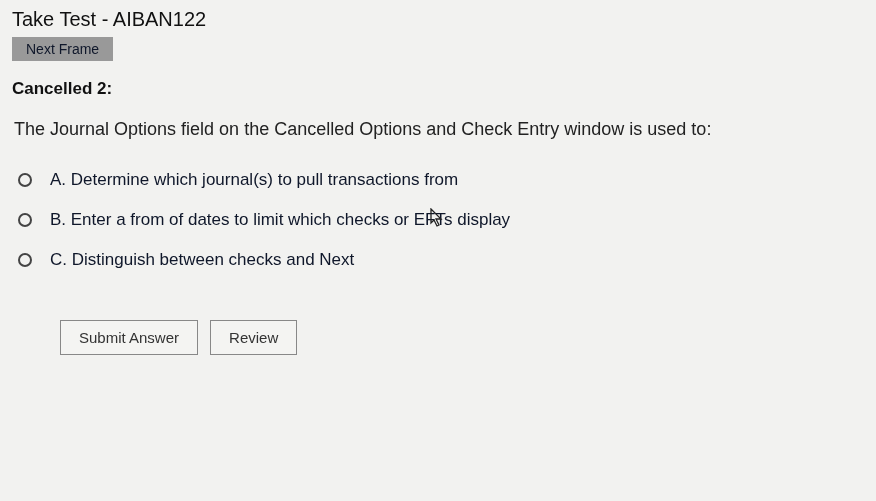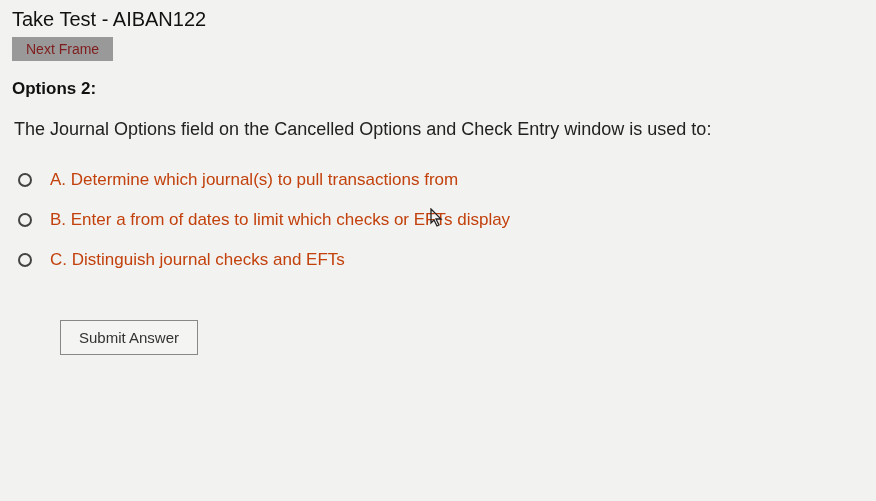--- a/index.html
+++ b/index.html
@@ -17,21 +17,21 @@
     }
     .page-title {
       font-size: 20px;
       font-weight: normal;
       color: #111;
       padding: 8px 12px 6px 12px;
     }
     .next-frame-btn {
       display: inline-block;
       background: #999;
-      color: #7f1d1d;
+      color: #0f172a;
       font-size: 14px;
       padding: 4px 14px;
       margin-left: 12px;
       border: none;
       cursor: pointer;
       font-family: inherit;
     }
     .question-label {
       font-size: 17px;
       font-weight: bold;
@@ -45,21 +45,21 @@
       line-height: 1.4;
     }
     .options {
       padding: 0 18px;
     }
     .option-row {
       display: flex;
       align-items: center;
       padding: 10px 0;
       font-size: 17px;
-      color: #c2410c;
+      color: #0f172a;
       gap: 18px;
     }
     .radio {
       width: 14px;
       height: 14px;
       border: 2px solid #444;
       border-radius: 50%;
       background: transparent;
       flex-shrink: 0;
       cursor: pointer;
@@ -92,41 +92,42 @@
   </style>
 </head>
 <body>
 
 
 
 <div class="page-title">Take Test - AIBAN122</div>
 
 <button class="next-frame-btn">Next Frame</button>
 
-<div class="question-label">Options 2:</div>
+<div class="question-label">Cancelled 2:</div>
 
 <div class="question-text">The Journal Options field on the Cancelled Options and Check Entry window is used to:</div>
 
 <div class="options">
   <div class="option-row">
     <span class="radio"></span>
     <span class="option-text">A. Determine which journal(s) to pull transactions from</span>
   </div>
   <div class="option-row">
     <span class="radio"></span>
     <span class="option-text">B. Enter a from of dates to limit which checks or EFTs display</span>
   </div>
   <div class="option-row">
     <span class="radio"></span>
-    <span class="option-text">C. Distinguish journal checks and EFTs</span>
+    <span class="option-text">C. Distinguish between checks and Next</span>
   </div>
 </div>
 
 <div class="button-row">
   <button class="action-btn">Submit Answer</button>
+  <button class="action-btn">Review</button>
 </div>
 
 <div class="cursor-icon">
   <svg width="16" height="20" viewBox="0 0 16 20">
     <path d="M1 1 L1 15 L4 12 L7 18 L9 17 L6 11 L11 11 Z" fill="none" stroke="#222" stroke-width="1.3"></path>
   </svg>
 </div>
 
 
 

